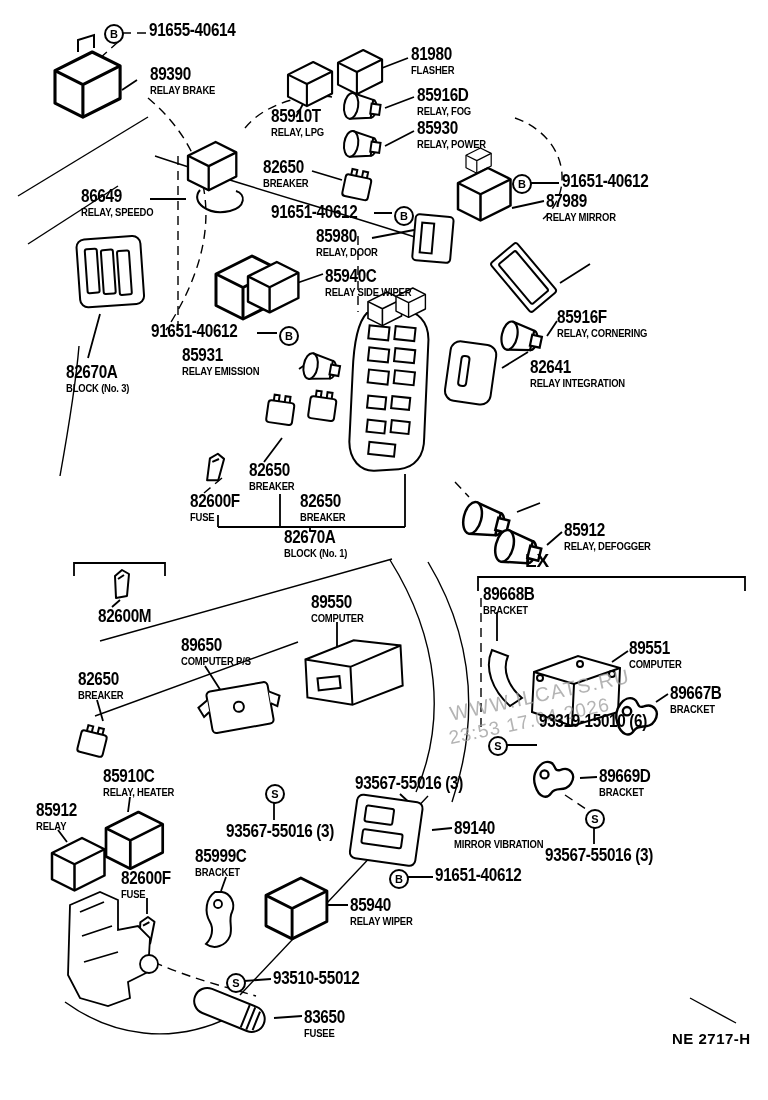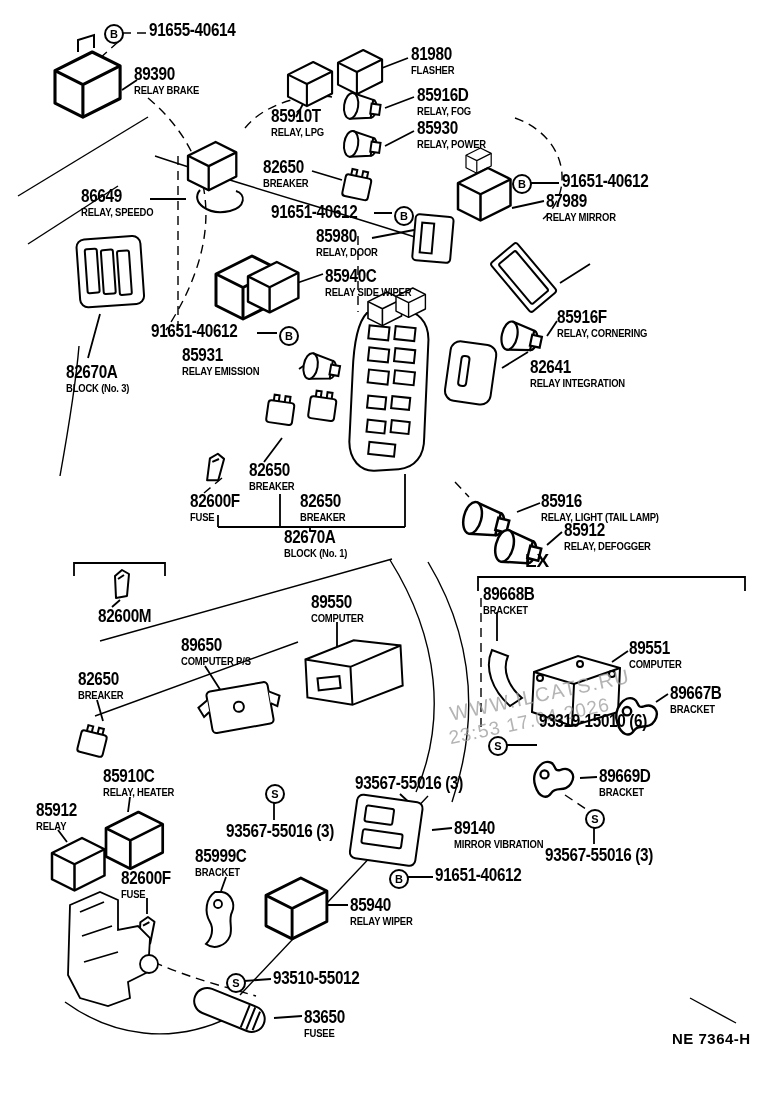--- a/index.html
+++ b/index.html
@@ -211,21 +211,21 @@
 <div class="circ" style="left:279px;top:326px">B</div>
 <div class="circ" style="left:389px;top:869px">B</div>
 <div class="circ" style="left:488px;top:736px">S</div>
 <div class="circ" style="left:585px;top:809px">S</div>
 <div class="circ" style="left:265px;top:784px">S</div>
 <div class="circ" style="left:226px;top:973px">S</div>
 
 <div class="lbl" style="left:149px;top:21px">
       <div class="pn">91655-40614</div>
     </div>
-<div class="lbl" style="left:134px;top:65px">
+<div class="lbl" style="left:150px;top:65px">
       <div class="pn">89390</div>
       <div class="pd">RELAY  BRAKE</div>
     </div>
 <div class="lbl" style="left:411px;top:45px">
       <div class="pn">81980</div>
       <div class="pd">FLASHER</div>
     </div>
 <div class="lbl" style="left:417px;top:86px">
       <div class="pn">85916D</div>
       <div class="pd">RELAY, FOG</div>
@@ -292,24 +292,20 @@
       <div class="pd">FUSE</div>
     </div>
 <div class="lbl" style="left:300px;top:492px">
       <div class="pn">82650</div>
       <div class="pd">BREAKER</div>
     </div>
 <div class="lbl" style="left:284px;top:528px">
       <div class="pn">82670A</div>
       <div class="pd">BLOCK (No. 1)</div>
     </div>
-<div class="lbl" style="left:541px;top:492px">
-      <div class="pn">85916</div>
-      <div class="pd">RELAY, LIGHT (TAIL LAMP)</div>
-    </div>
 <div class="lbl" style="left:564px;top:521px">
       <div class="pn">85912</div>
       <div class="pd">RELAY, DEFOGGER</div>
     </div>
 <div class="lbl" style="left:483px;top:585px">
       <div class="pn">89668B</div>
       <div class="pd">BRACKET</div>
     </div>
 <div class="lbl" style="left:629px;top:639px">
       <div class="pn">89551</div>
@@ -379,15 +375,15 @@
 <div class="lbl" style="left:311px;top:593px">
       <div class="pn">89550</div>
       <div class="pd">COMPUTER</div>
     </div>
 <div class="lbl" style="left:78px;top:670px">
       <div class="pn">82650</div>
       <div class="pd">BREAKER</div>
     </div>
 
 <div class="sect" style="left:477px;top:551px">LX</div>
-<div class="code" style="left:672px;top:1031px">NE 7364-H</div>
+<div class="code" style="left:672px;top:1031px">NE 2717-H</div>
 
 </div>
 
 </body></html>

